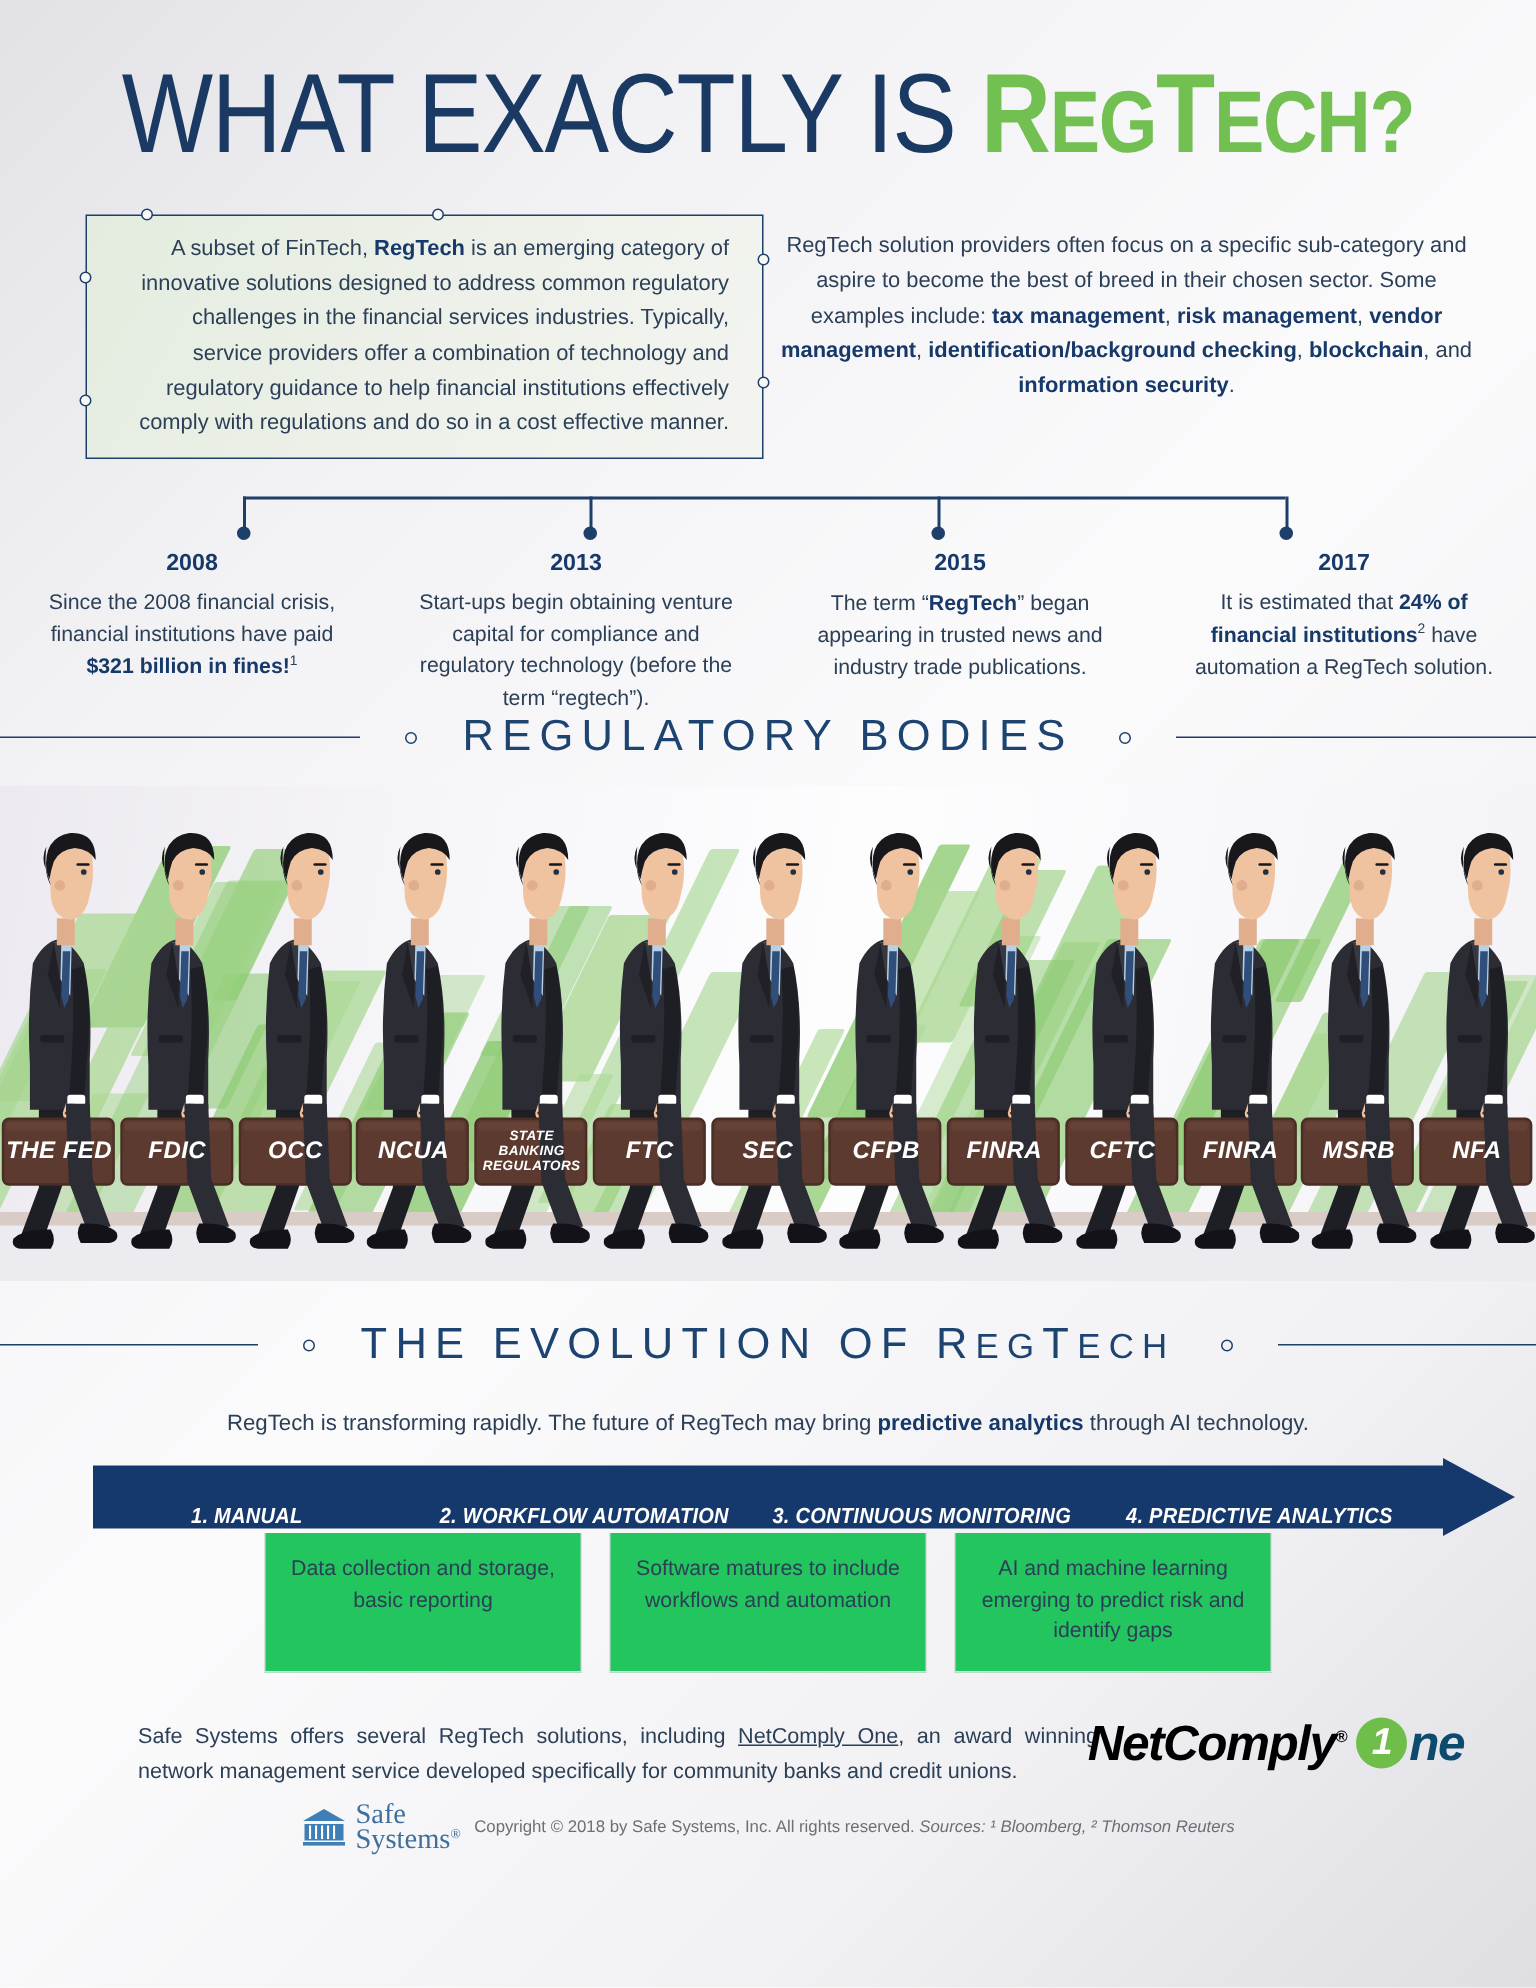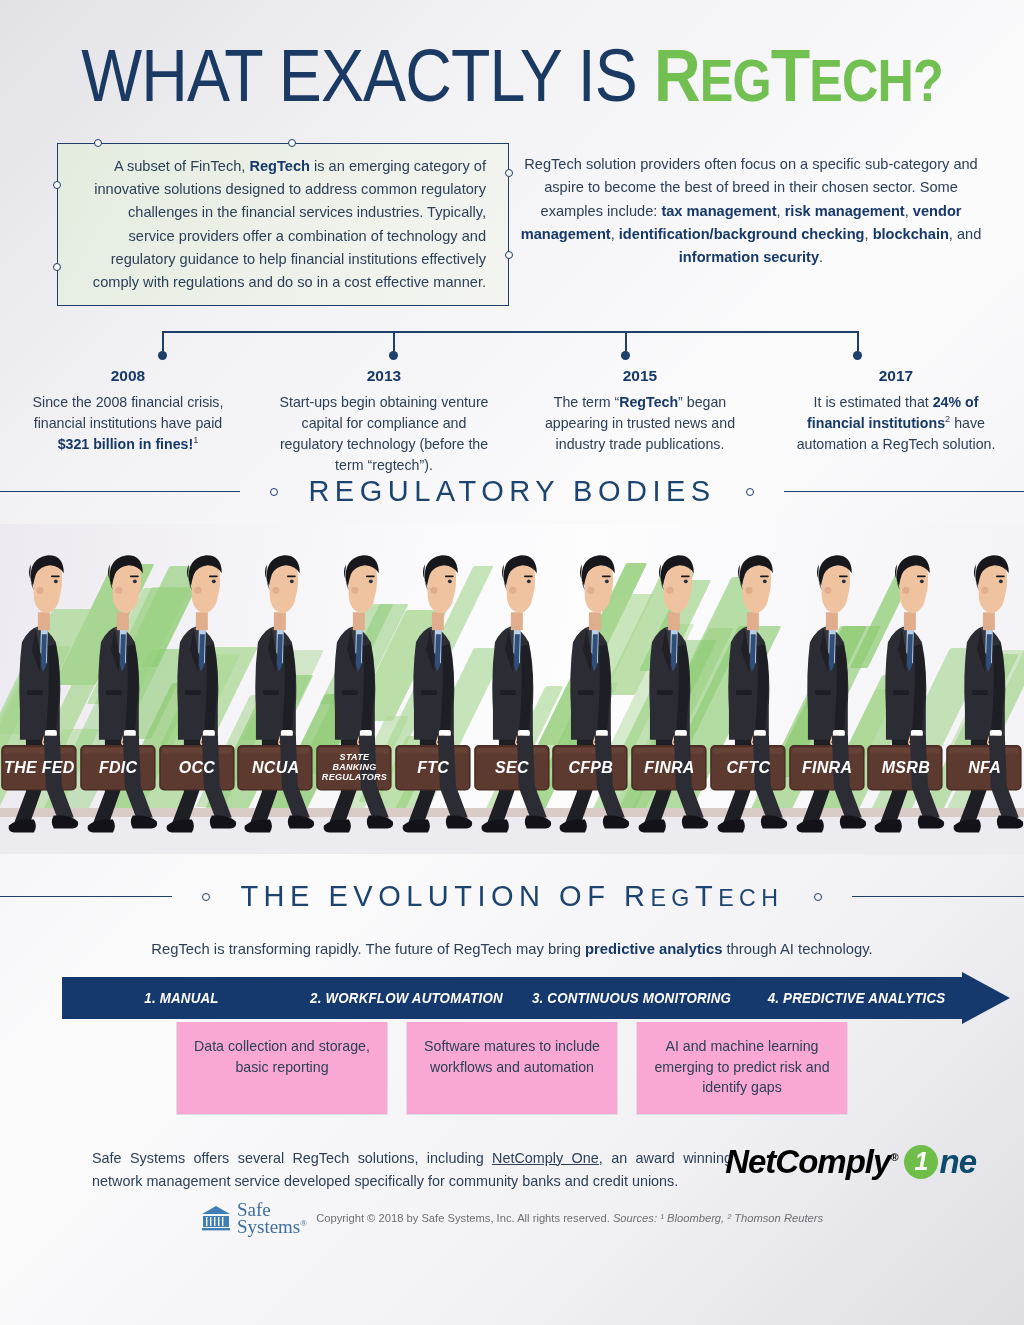--- a/index.html
+++ b/index.html
@@ -83,31 +83,31 @@
 
   
   .evo-intro { text-align: center; font-size: 14.8px; color: #2b3f57; margin-top: 28px; }
   .evo-intro b { color: #16396a; font-weight: 700; }
 
   .arrow-wrap { position: relative; margin-top: 20px; height: 42px; }
   .arrow-body { position: absolute; left: 62px; top: 0; width: 900px; height: 42px; background: #16396d; }
   .arrow-tip { position: absolute; left: 962px; top: -5px; width: 0; height: 0;
                border-top: 26px solid transparent; border-bottom: 26px solid transparent;
                border-left: 48px solid #16396d; }
-  .arrow-labels { position: absolute; left: 69px; top: 0; width: 900px; height: 42px; display: flex; }
+  .arrow-labels { position: absolute; left: 52px; top: 0; width: 900px; height: 42px; display: flex; align-items: flex-end; }
   .arrow-label {
     flex: 1; display: flex; align-items: center; justify-content: center;
     color: #ffffff; font-weight: 700; font-style: italic; font-size: 14.5px;
     letter-spacing: .2px; transform: scaleX(0.92);
     font-family: "Liberation Sans Narrow","Liberation Sans",sans-serif;
   }
 
   .cards { display: flex; justify-content: center; gap: 18px; margin-top: 3px; }
   .card {
-    width: 212px; min-height: 86px; background: #f9a8d4; border: 1px solid #dcdce2;
+    width: 212px; min-height: 86px; background: #22c55e; border: 1px solid #dcdce2;
     border-top: none; padding: 14px 14px 16px; text-align: center;
     font-size: 14.2px; line-height: 1.45; color: #2b3f57;
   }
 
   
   .footer { position: relative; margin-top: 24px; height: 86px; }
   .foot-text { position: absolute; left: 92px; top: 8px; width: 640px;
                font-size: 14.4px; line-height: 1.62; color: #2b3f57; text-align: justify; }
   .foot-text a { color: #2b3f57; text-decoration: underline; }
 

